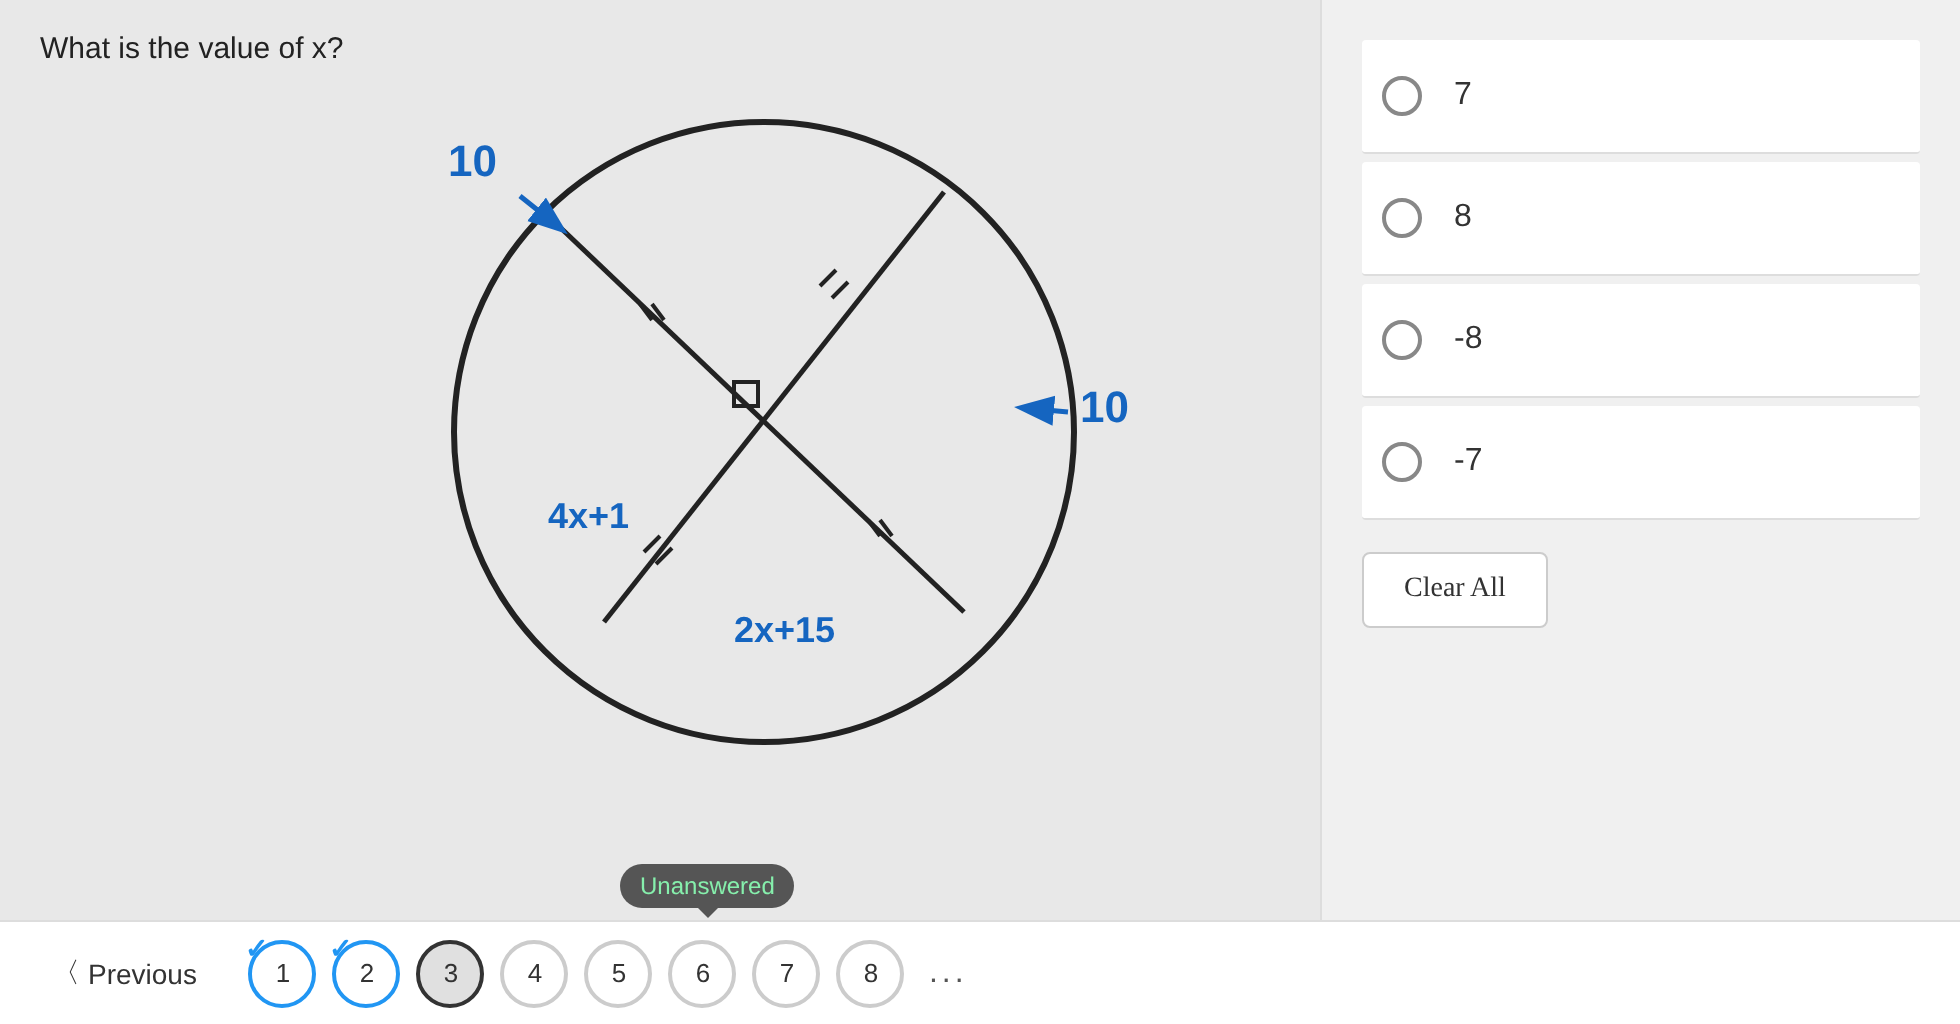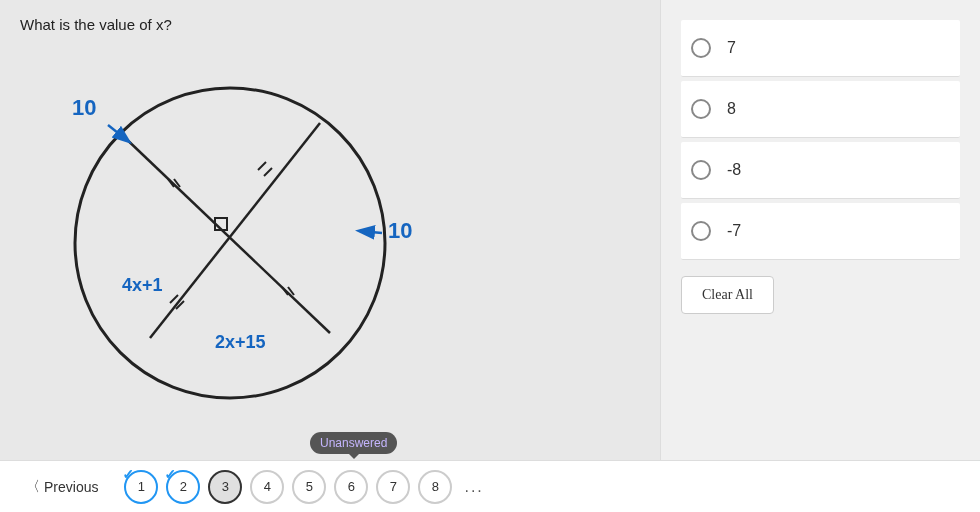--- a/index.html
+++ b/index.html
@@ -17,21 +17,21 @@
       width: 980px;
       height: 512px;
       background: #e8e8e8;
     }
 
     
     .left-panel {
       flex: 1;
       padding: 16px 20px;
       display: flex;
-      flex-direction: column;
+      flex-direction: row;
       position: relative;
     }
 
     .question-text {
       font-size: 15px;
       color: #222;
       margin-bottom: 10px;
     }
 
     .diagram-area {
@@ -126,21 +126,21 @@
     .prev-chevron {
       font-size: 14px;
       color: #333;
     }
 
     .unanswered-tooltip {
       position: absolute;
       bottom: 58px;
       left: 310px;
       background: #555;
-      color: #c4b5fd;
+      color: #86efac;
       font-size: 12px;
       padding: 4px 10px;
       border-radius: 12px;
       white-space: nowrap;
     }
 
     .unanswered-tooltip::after {
       content: '';
       position: absolute;
       top: 100%;

